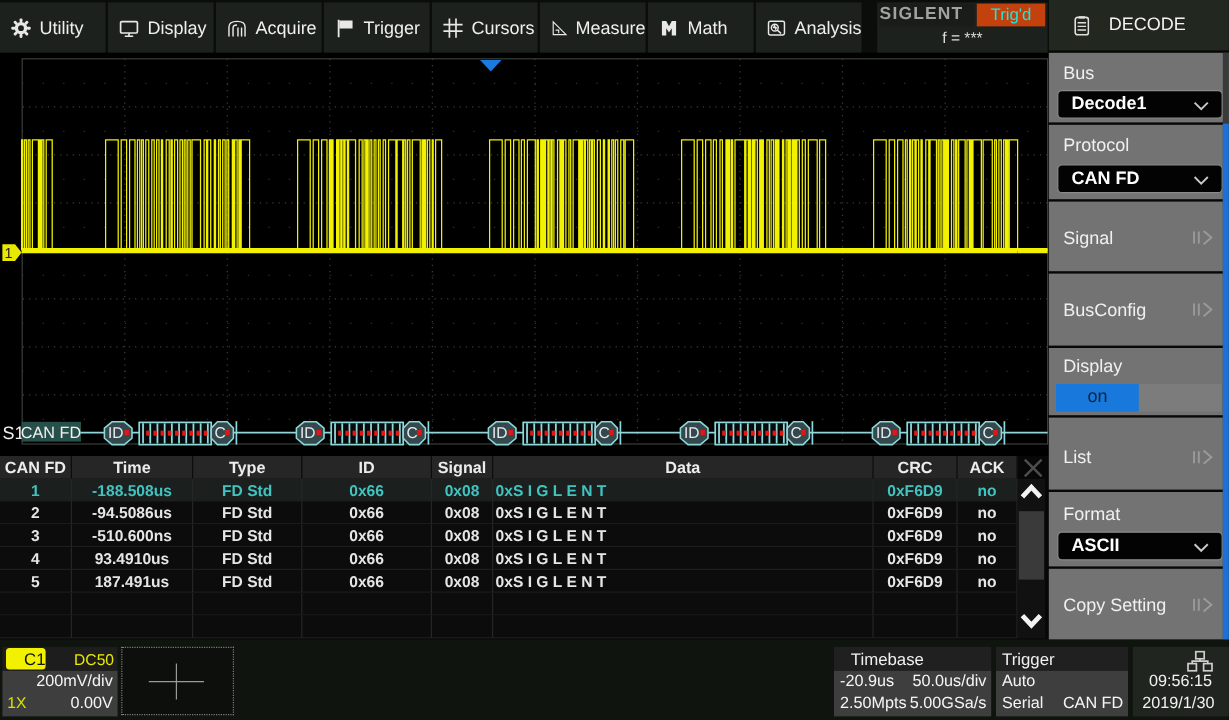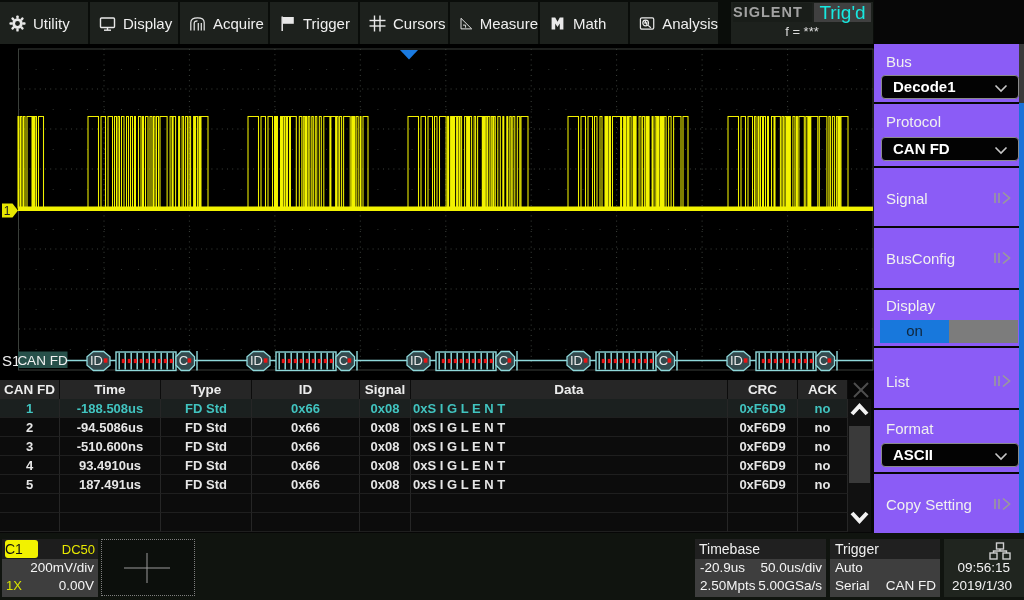--- a/index.html
+++ b/index.html
@@ -2,53 +2,53 @@
 <html><head><meta charset="utf-8"><style>
 *{margin:0;padding:0;box-sizing:border-box}
 html,body{width:1024px;height:600px;background:#000;overflow:hidden;
  font-family:"Liberation Sans",sans-serif;-webkit-font-smoothing:antialiased}
 #scr{position:absolute;left:0;top:0;width:1024px;height:600px;background:#0a0d0a}
 
 #menu{position:absolute;left:0;top:0;width:920px;height:44px;background:#0a0d0a}
 .mi{position:absolute;top:2px;height:42px;width:88px;background:#1d211d;display:flex;align-items:center;padding-left:9px;color:#efefef;font-size:15px}
 #sigbox{position:absolute;left:731px;top:2px;width:142px;height:42px;background:#1d211d}
 #siglog{position:absolute;left:2px;top:1px;width:79px;height:19px;background:#191d19;color:#a2a2a2;font-weight:bold;font-size:14.5px;letter-spacing:1px;text-align:left;line-height:19px}
-#trigd{position:absolute;left:83px;top:1px;right:2px;height:19px;background:#404040;color:#17e8e0;font-size:19px;text-align:center;line-height:19px}
+#trigd{position:absolute;left:83px;top:1px;right:2px;height:19px;background:#c2410c;color:#17e8e0;font-size:14px;text-align:center;line-height:19px}
 #fstar{position:absolute;left:0;top:21px;width:100%;height:18px;color:#dcdcdc;font-size:13px;text-align:center;line-height:17px}
 
 #wave{position:absolute;left:0;top:44px;width:874px;height:336px;background:#000}
 
 #tbl{position:absolute;left:0;top:380px;width:874px;height:153px;background:#070707}
 .thead{position:absolute;left:0;top:0;width:848px;height:19px;background:#262626;color:#ececec}
 .thead .tc{font-size:13.5px}
 .trow{position:absolute;left:0;width:848px;height:19px;background:#0c0c0c;color:#e6e6e6}
 .trow.hl{background:#1b201f;color:#41c4c0}
 .tc{position:absolute;top:0;height:100%;display:flex;align-items:center;justify-content:center;font-size:13px;font-weight:bold;border-right:1px solid #262626;border-bottom:1px solid #1f1f1f;overflow:hidden;white-space:nowrap}
 .thead .tc{border-right:1px solid #0c0c0c;border-bottom:none}
 .td5{justify-content:flex-start;padding-left:2px}
 #tx{position:absolute;left:851px;top:1px;width:20px;height:18px}
 #tsb{position:absolute;left:848px;top:19px;width:23px;height:133px;background:#111}
 #tthumb{position:absolute;left:1px;top:27px;width:21px;height:57px;background:#3a3a3a}
 
 #side{position:absolute;left:874px;top:0;width:150px;height:533px;background:#070707}
-.sec{position:absolute;left:0;width:150px;background:#8b5cf6}
+.sec{position:absolute;left:0;width:150px;background:#737373}
 .slabel{position:absolute;left:12px;color:#f0f0f0;font-size:15px}
 .sarr{position:absolute;right:12px}
 .drop{position:absolute;left:7px;width:138px;height:24px;background:#030303;border:1px solid #8a8a8a;border-radius:4px;color:#fff;font-size:15px;font-weight:bold;line-height:22px;padding-left:11px}
 .drop svg{position:absolute;right:10px;top:8px}
 #hdrD{position:absolute;left:0;top:0;width:150px;height:42px;background:#22271f;color:#f2f2f2;font-size:15px}
 #bluebar{position:absolute;left:145px;top:44px;width:5px;height:489px;background:#3a3a3a}
 #bluethumb{position:absolute;left:0;top:59px;width:5px;height:430px;background:#1a72d8}
 
 #bot{position:absolute;left:0;top:533px;width:1024px;height:67px;background:#10140f}
 .bx{position:absolute;top:6px;height:58px}
 .bhdr{position:absolute;left:0;top:0;width:100%;height:20px;background:#202020;color:#f0f0f0;font-size:14px;line-height:20px}
 .bbody{position:absolute;left:0;top:20px;width:100%;height:38px;background:#3e3e3e;color:#f5f5f5;font-size:13.5px}
 #c1box{left:2px;width:96px}
-#c1badge{position:absolute;left:3px;top:1px;width:33px;height:18px;background:#f2f200;border-radius:3px;color:#111;font-size:14px;text-align:left;line-height:18px}
+#c1badge{position:absolute;left:3px;top:1px;width:33px;height:18px;background:#f2f200;border-radius:3px;color:#111;font-size:14px;text-align:right;line-height:18px}
 #dc50{position:absolute;right:3px;top:1px;color:#e8e800;font-size:13px}
 #mvdiv{position:absolute;right:4px;top:1px}
 #c1x{position:absolute;left:4px;top:19px;color:#d8e400;font-size:13px}
 #c1v{position:absolute;right:4px;top:19px}
 #dotbox{position:absolute;left:101px;top:6px;width:94px;height:57px;border:1px dotted #7f7f7f;background:#0c0f0c}
 #tbbox{left:695px;width:131px}
 #trbox{left:830px;width:110px}
 #clkbox{position:absolute;left:944px;top:6px;width:80px;height:58px;background:#20251f;color:#f2f2f2;font-size:13.5px;text-align:right}
 .r1{position:absolute;left:5px;top:1px} .r1r{position:absolute;right:4px;top:1px}
 .r2{position:absolute;left:5px;top:19px} .r2r{position:absolute;right:4px;top:19px}
@@ -799,20 +799,32 @@
    <svg width="23" height="133">
     <g stroke="#f2f2f2" stroke-width="4" fill="none">
      <path d="M4 15 L11.5 7 L19 15"></path>
      <path d="M4 114 L11.5 122 L19 114"></path>
     </g>
    </svg>
    <div id="tthumb"></div>
   </div>
  </div>
  <div id="side">
+  <div id="hdrD">
+   <svg width="13" height="17" viewBox="0 0 13 17" style="position:absolute;left:21px;top:13px">
+    <rect x="1" y="1.5" width="11" height="14.5" rx="2" fill="none" stroke="#e0e0e0" stroke-width="1.3"></rect>
+    <rect x="4" y="0.5" width="5" height="2" fill="#e0e0e0"></rect>
+    <g stroke="#e0e0e0" stroke-width="1.2">
+            <line x1="3" y1="6" x2="10" y2="6"></line>
+            <line x1="3" y1="9" x2="10" y2="9"></line>
+            <line x1="3" y1="12" x2="10" y2="12"></line>
+          </g>
+   </svg>
+   <span style="position:absolute;left:50px;top:12px">DECODE</span>
+  </div>
   <div class="sec" style="top:44px;height:58px">
         <div class="slabel" style="top:9px">Bus</div>
    <div class="drop" style="top:31px">Decode1<svg width="14" height="9" viewBox="0 0 14 9">
             <path d="M1.5 1.5 L7 7 L12.5 1.5" stroke="#c8c8c8" stroke-width="1.6" fill="none"></path>
           </svg></div>
       </div>
   <div class="sec" style="top:104px;height:62px">
         <div class="slabel" style="top:9px">Protocol</div>
    <div class="drop" style="top:33px">CAN FD<svg width="14" height="9" viewBox="0 0 14 9">
             <path d="M1.5 1.5 L7 7 L12.5 1.5" stroke="#c8c8c8" stroke-width="1.6" fill="none"></path>
@@ -888,21 +900,21 @@
   </div>
   <div id="dotbox">
    <svg width="92" height="55">
           <g stroke="#9a9a9a" stroke-width="1">
             <line x1="22" y1="28" x2="68" y2="28"></line>
             <line x1="45" y1="13" x2="45" y2="43"></line>
           </g>
         </svg>
   </div>
   <div class="bx" id="tbbox">
-   <div class="bhdr"><span style="margin-left:4px">Timebase</span></div>
+   <div class="bhdr"><span style="margin-left:14px">Timebase</span></div>
    <div class="bbody">
           <span class="r1">-20.9us</span>
           <span class="r1r">50.0us/div</span>
     <span class="r2">2.50Mpts</span>
           <span class="r2r">5.00GSa/s</span>
         </div>
   </div>
   <div class="bx" id="trbox">
    <div class="bhdr"><span style="margin-left:5px">Trigger</span></div>
    <div class="bbody">

